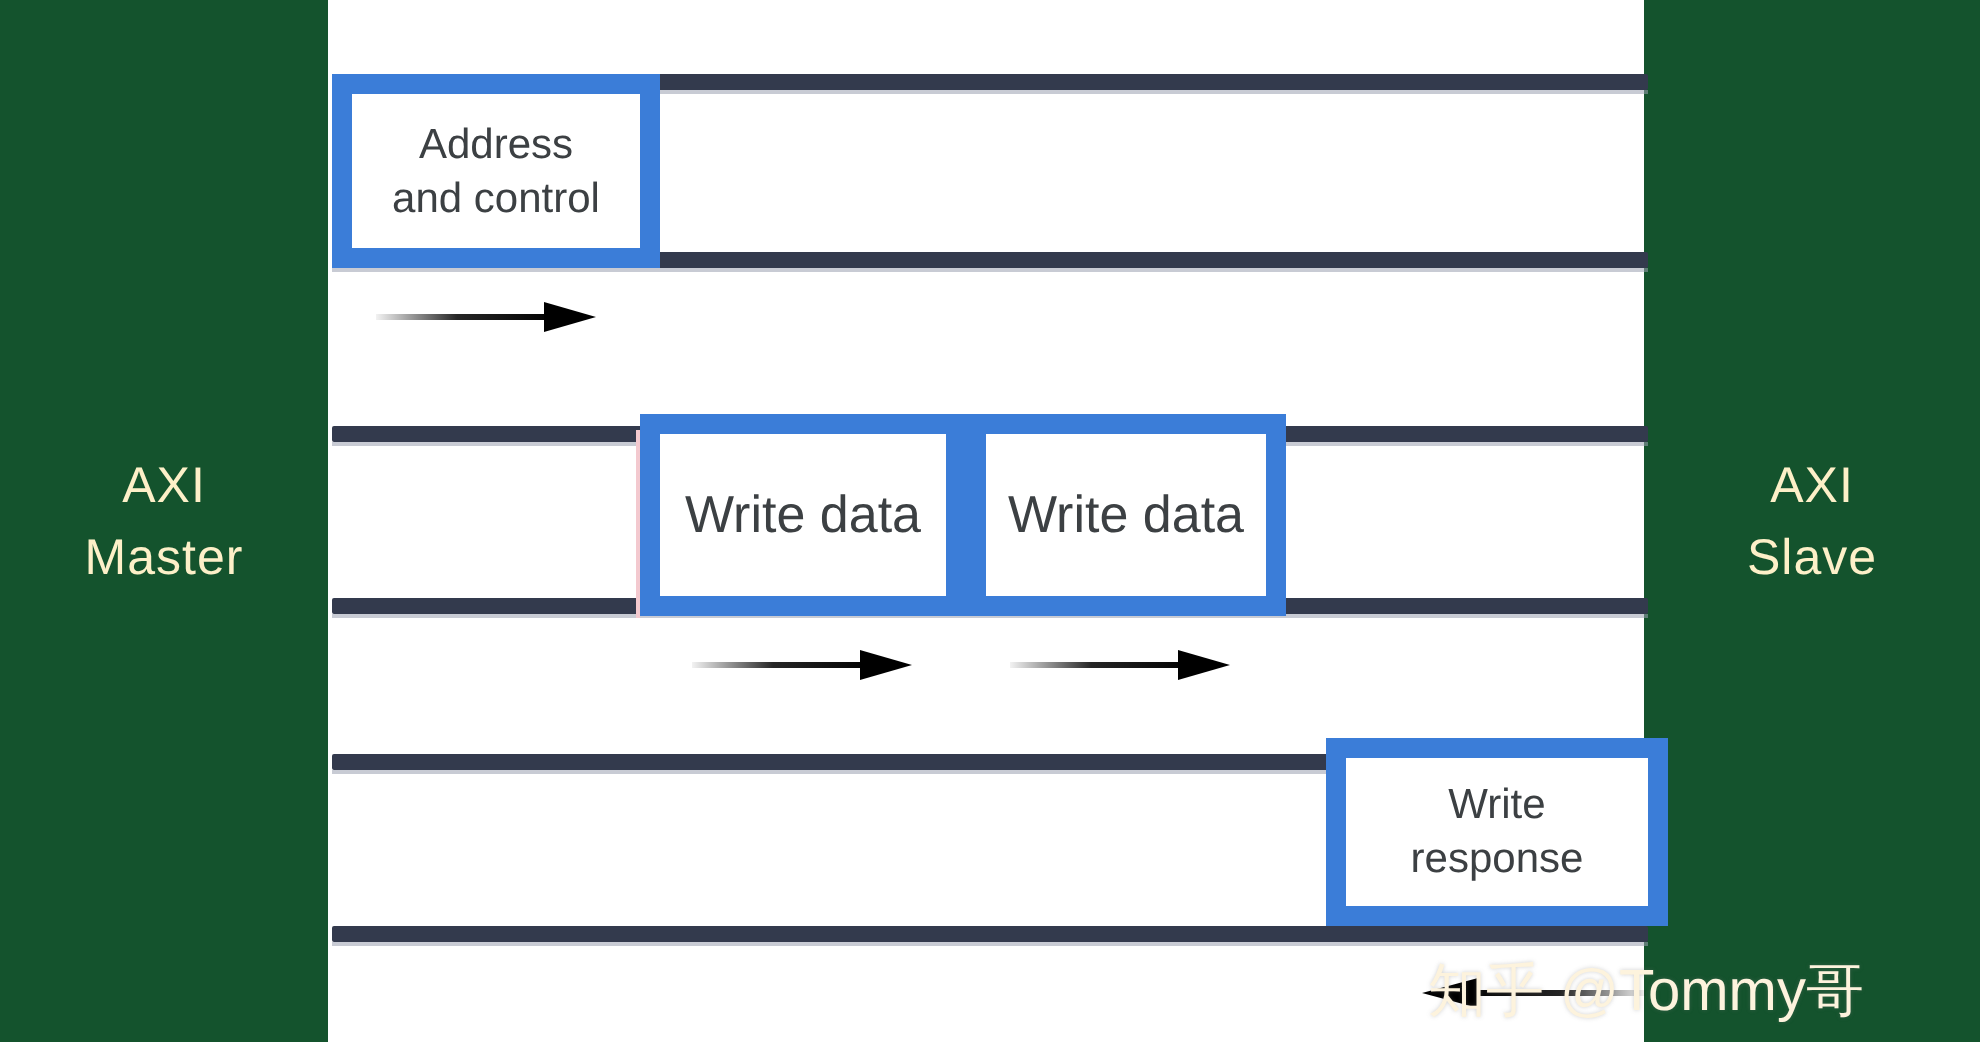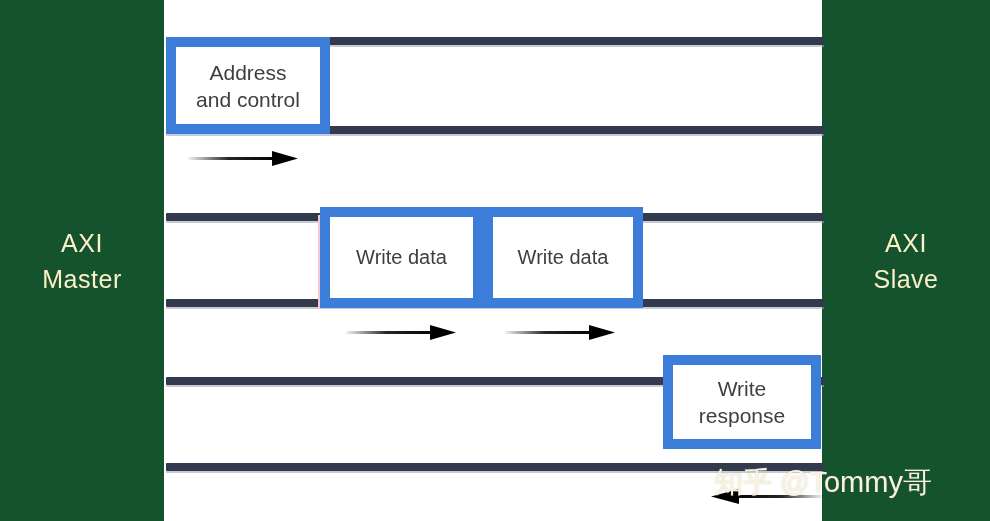--- a/index.html
+++ b/index.html
@@ -63,37 +63,37 @@
     align-items: center;
     justify-content: center;
   }
   .blue-box .box-text {
     color: #3c4043;
     font-size: 21px;
     line-height: 27px;
     text-align: center;
     white-space: pre-line;
   }
-  .blue-box.wd .box-text { font-size: 20px; }
+  .blue-box.wd .box-text { font-size: 26px; }
 
   
   .seam {
     position: absolute;
     width: 2px;
     background: #f3c9cf;
   }
 
   
   .arrow { position: absolute; }
 
   
   #watermark {
     position: absolute;
     left: 714px;
-    top: 464px;
+    top: 478px;
     color: #fdf3dd;
     font-size: 29px;
     line-height: 36px;
     white-space: nowrap;
     text-shadow: 0 0 2px rgba(120,120,120,0.35);
     pointer-events: none;
   }
 </style>
 </head>
 <body>
@@ -172,21 +172,21 @@
     <rect x="0" y="9" width="90" height="3" fill="url(#fadeR3)"></rect>
     <polygon points="84,3 110,10.5 84,18" fill="#000000"></polygon>
   </svg>
 
   <div class="rail" style="left:166px; top:377px; width:658px;"></div>
   <div class="rail-shadow" style="left:166px; top:385px; width:658px;"></div>
 
   <div class="rail" style="left:166px; top:463px; width:658px;"></div>
   <div class="rail-shadow" style="left:166px; top:471px; width:658px;"></div>
 
-  <div class="blue-box" style="left:663px; top:355px; width:158px; height:94px;">
+  <div class="blue-box" style="left:663px; top:369px; width:171px; height:94px;">
     <span class="box-text">Write
 response</span>
   </div>
 
   <svg class="arrow" style="left:705px; top:486px;" width="118" height="22" viewBox="0 0 118 22">
     <defs>
       <linearGradient id="fadeL1" x1="0" y1="0" x2="1" y2="0">
         <stop offset="0" stop-color="#000000" stop-opacity="1"></stop>
         <stop offset="0.55" stop-color="#000000" stop-opacity="0.85"></stop>
         <stop offset="1" stop-color="#000000" stop-opacity="0.05"></stop>

